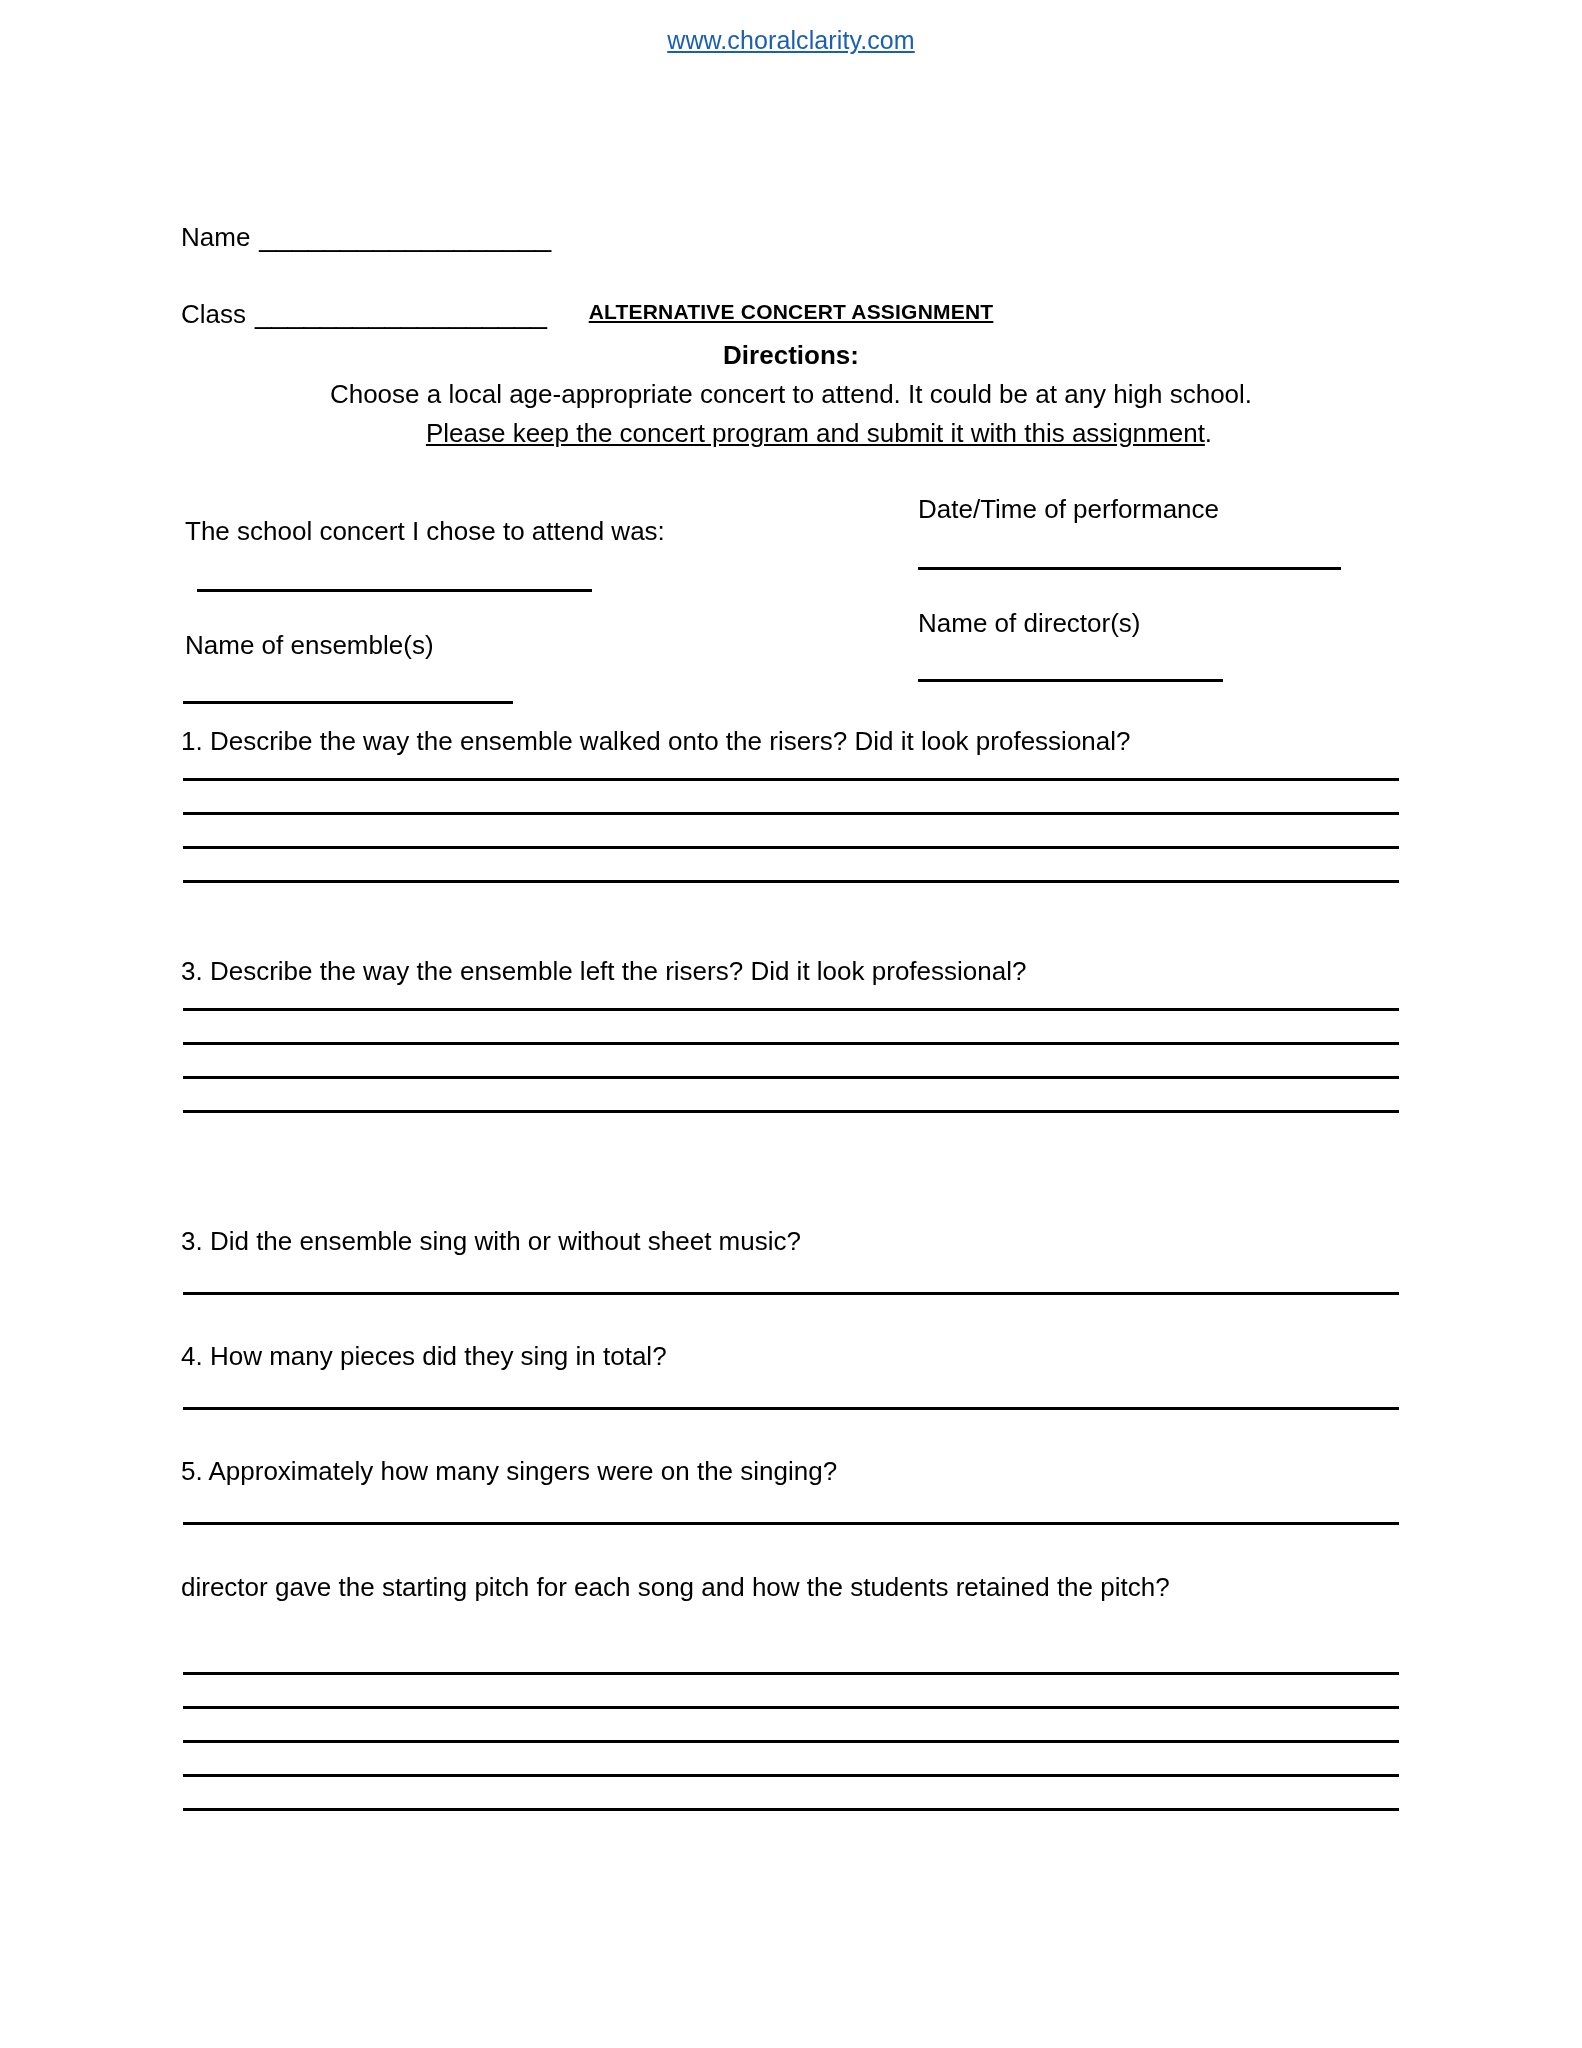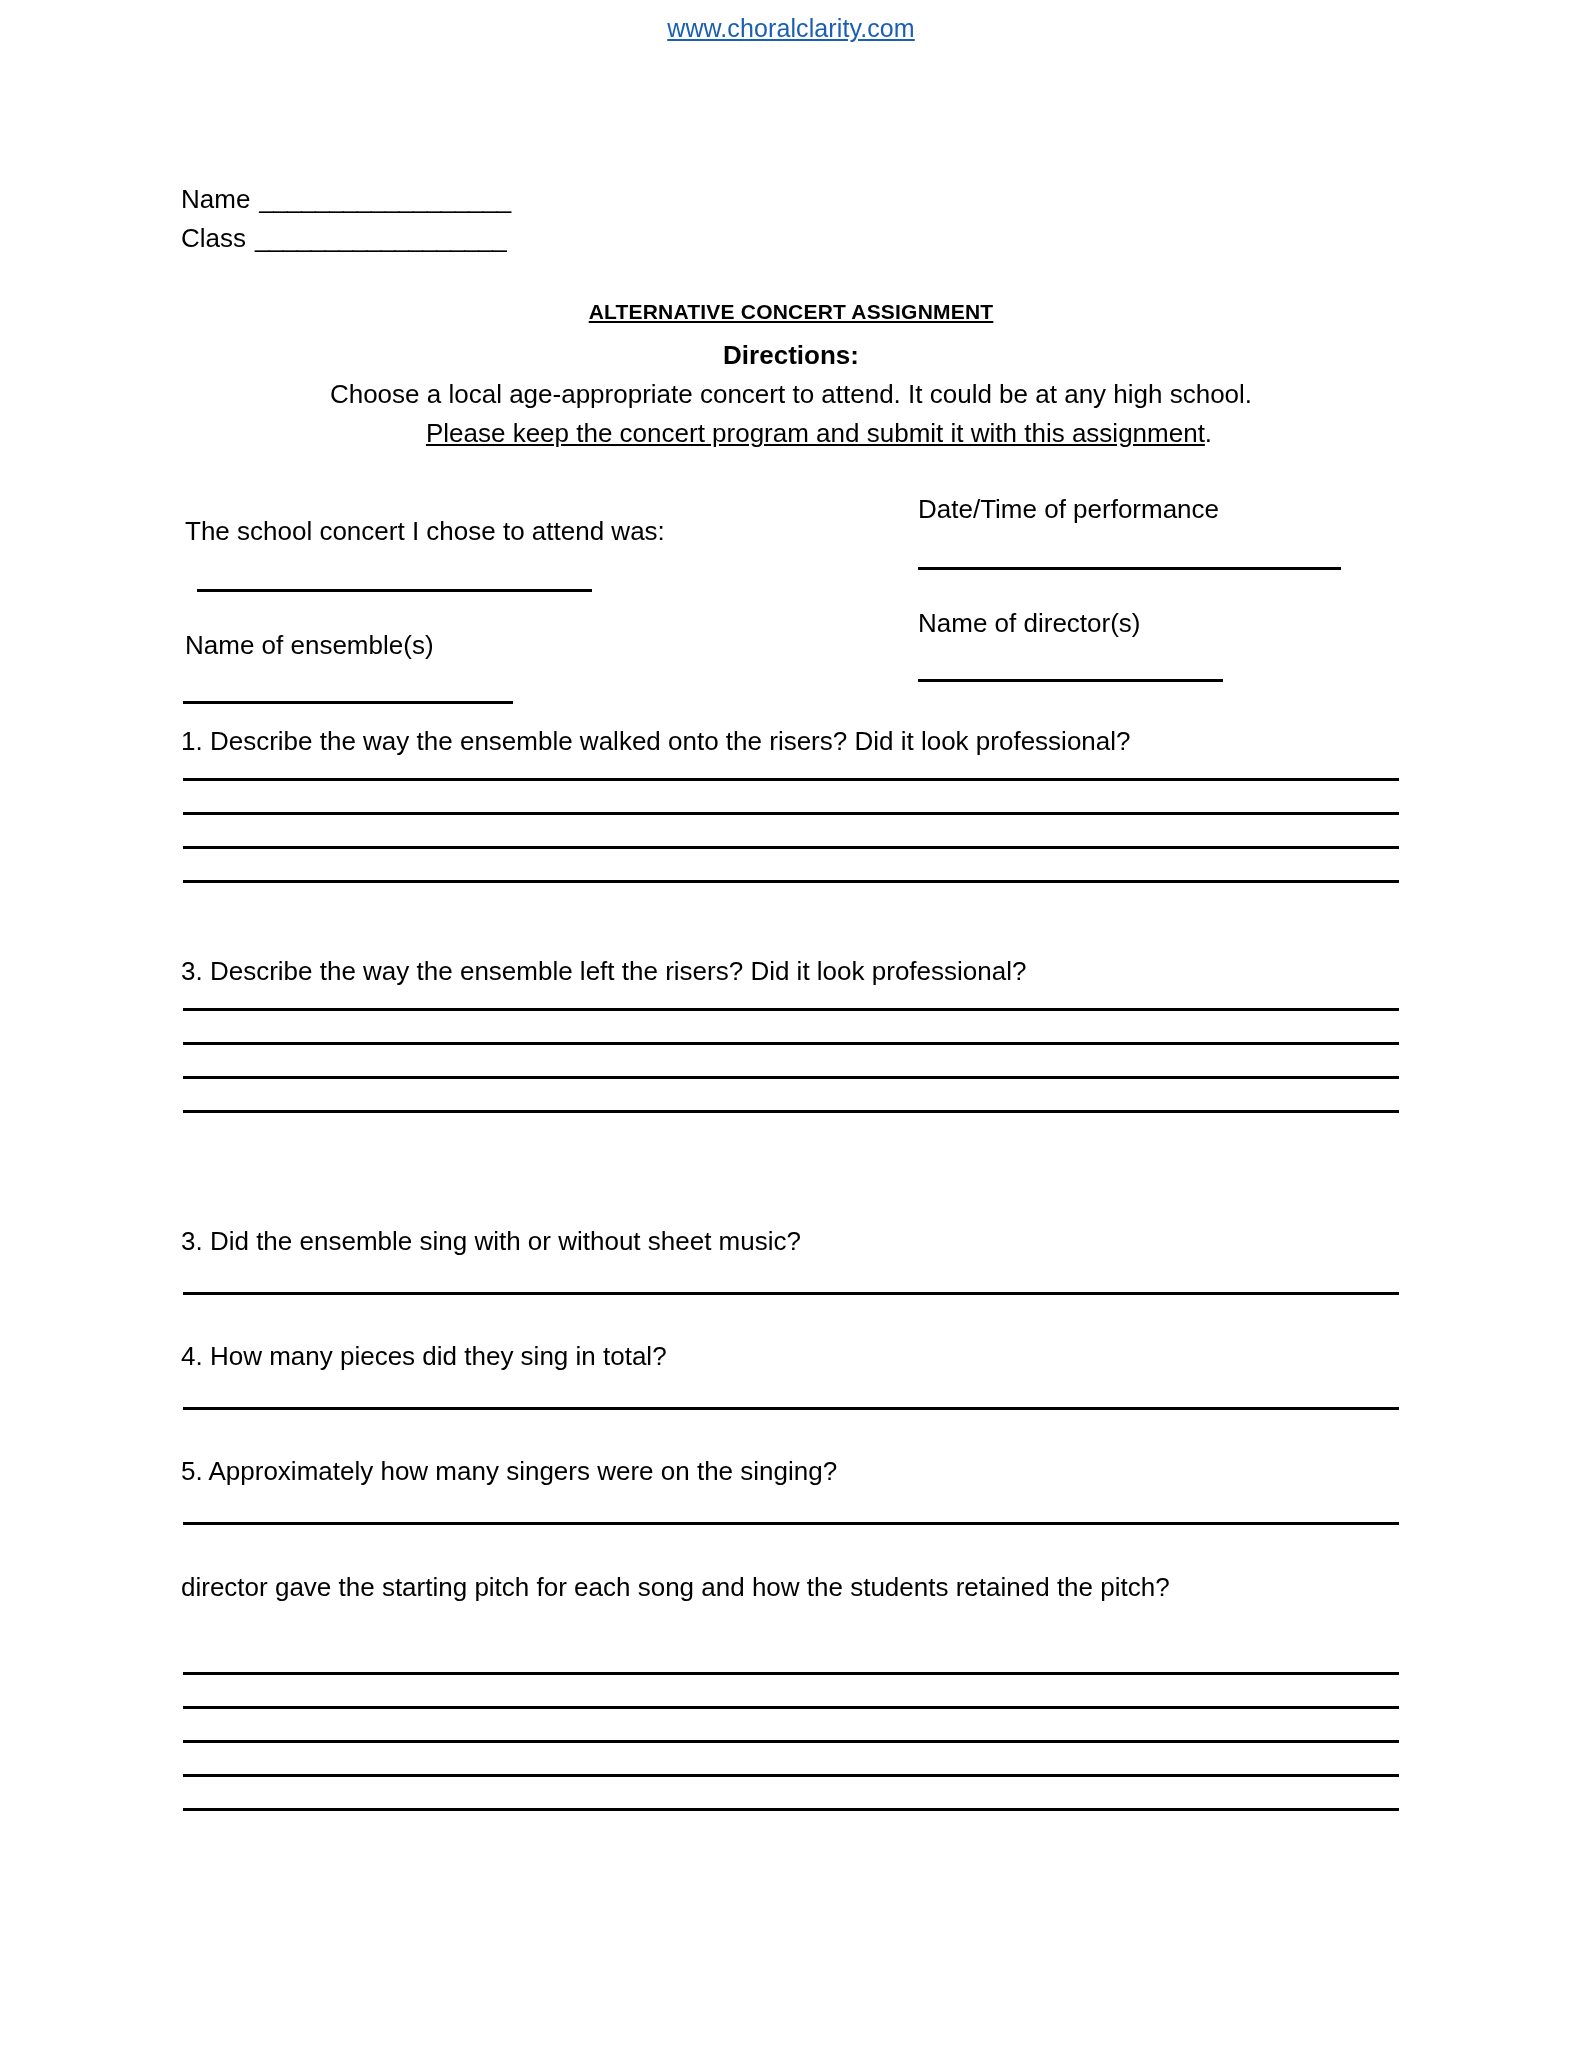--- a/index.html
+++ b/index.html
@@ -17,21 +17,21 @@
     width: 1582px;
     height: 2048px;
     background: #ffffff;
     box-sizing: border-box;
     overflow: hidden;
   }
 
   
   .site-url-wrap {
     position: absolute;
-    top: 14px;
+    top: 26px;
     left: 0;
     width: 100%;
     text-align: center;
   }
   .site-url {
     font-size: 25px;
     color: #1a5fb4;
     text-decoration: underline;
     letter-spacing: 0.1px;
   }
@@ -45,21 +45,22 @@
     line-height: 39px;
   }
   .idrow {
     display: flex;
     align-items: baseline;
     white-space: nowrap;
   }
   .idrow .lbl { margin-right: 9px; }
   .idrow .blank {
     letter-spacing: -0.5px;
-    font-size: 26px;
+    font-size: 30px;
+    margin-top: 36px;
   }
 
   
   .title {
     position: absolute;
     left: 0;
     top: 300px;
     width: 100%;
     text-align: center;
     font-size: 21px;

